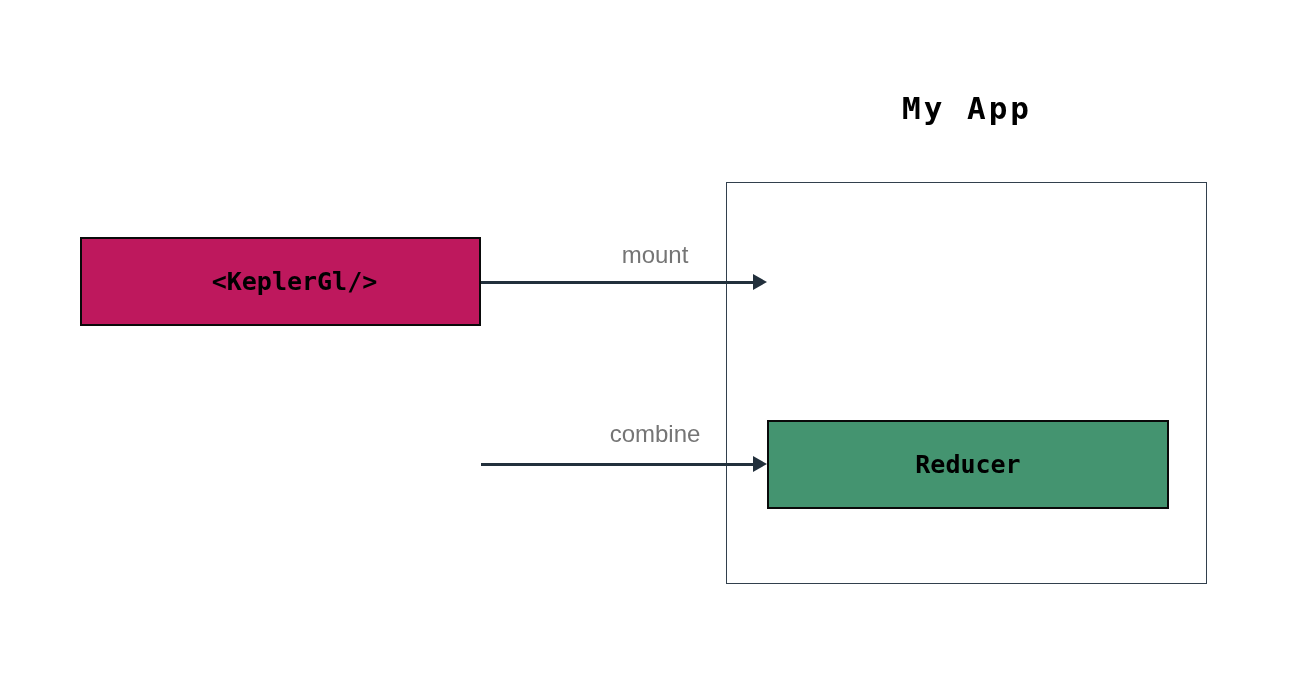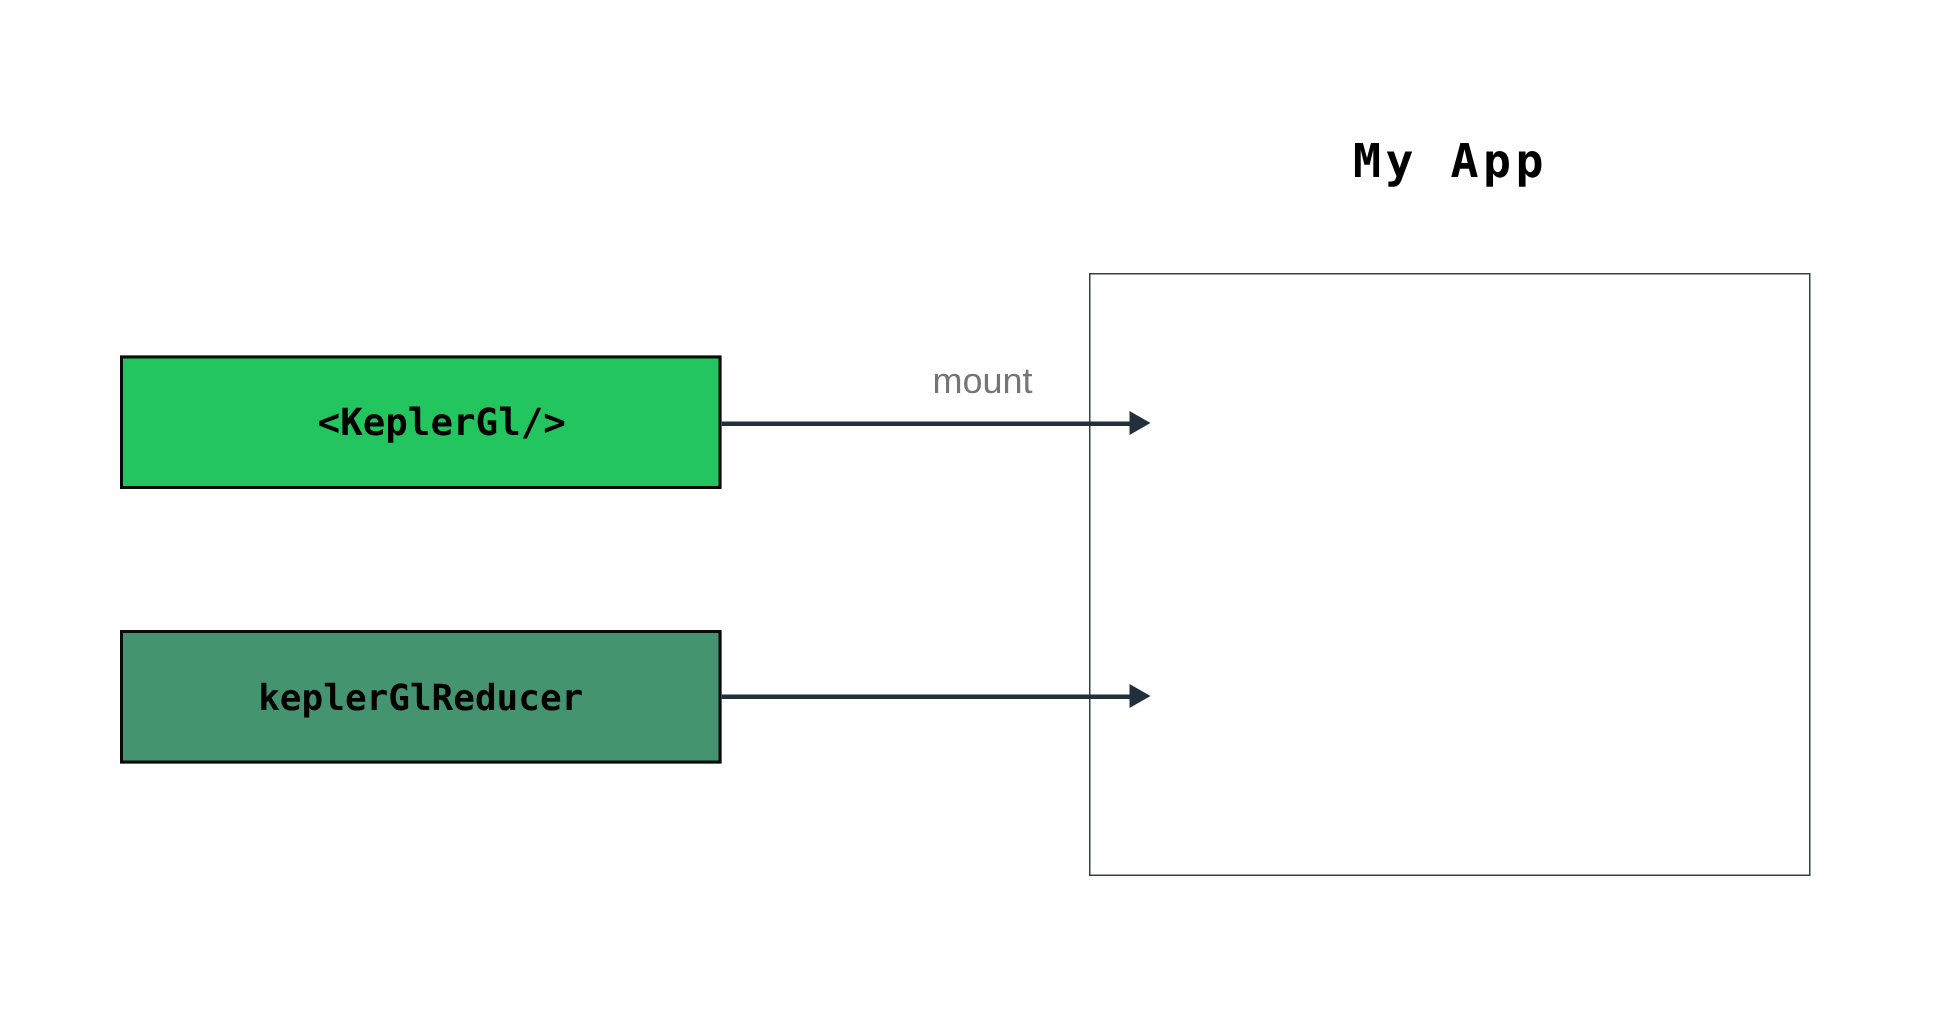--- a/index.html
+++ b/index.html
@@ -52,21 +52,21 @@
     display: flex;
     align-items: center;
     justify-content: center;
     font-family: "DejaVu Sans Mono", "Liberation Mono", monospace;
     font-weight: bold;
     font-size: 25px;
     color: #000000;
     letter-spacing: 0px;
     white-space: pre;
   }
-  .node.blue  { background: #22c55e; padding-left: 28px; }
+  .node.blue  { background: #be185d; padding-left: 28px; }
   .node.green { background: #449470; }
 
   #node-keplergl  { left: 80px;  top: 237px; width: 401px; height: 89px; }
   #node-reducer-src { left: 80px;  top: 420px; width: 401px; height: 89px; font-size: 24px; }
   #node-app       { left: 767px; top: 237px; width: 402px; height: 89px; }
   #node-reducer   { left: 767px; top: 420px; width: 402px; height: 89px; }
 
   
   .edge-line {
     position: absolute;
@@ -105,24 +105,25 @@
 <body>
 
 <div id="canvas">
 
   <div class="group-title">My App</div>
 
   <div class="group-box"></div>
 
   <div class="node blue" id="node-keplergl">&lt;KeplerGl/&gt;</div>
 
-  <div class="node green" id="node-reducer-src">keplerGlReducer</div>
 
 
+  <div class="node green" id="node-reducer">Reducer</div>
 
   <div class="edge-line" id="edge-mount-line"></div>
   <div class="edge-head" id="edge-mount-head"></div>
   <div class="edge-label" id="edge-mount-label">mount</div>
 
   <div class="edge-line" id="edge-combine-line"></div>
   <div class="edge-head" id="edge-combine-head"></div>
+  <div class="edge-label" id="edge-combine-label">combine</div>
 
 </div>
 
 </body></html>

